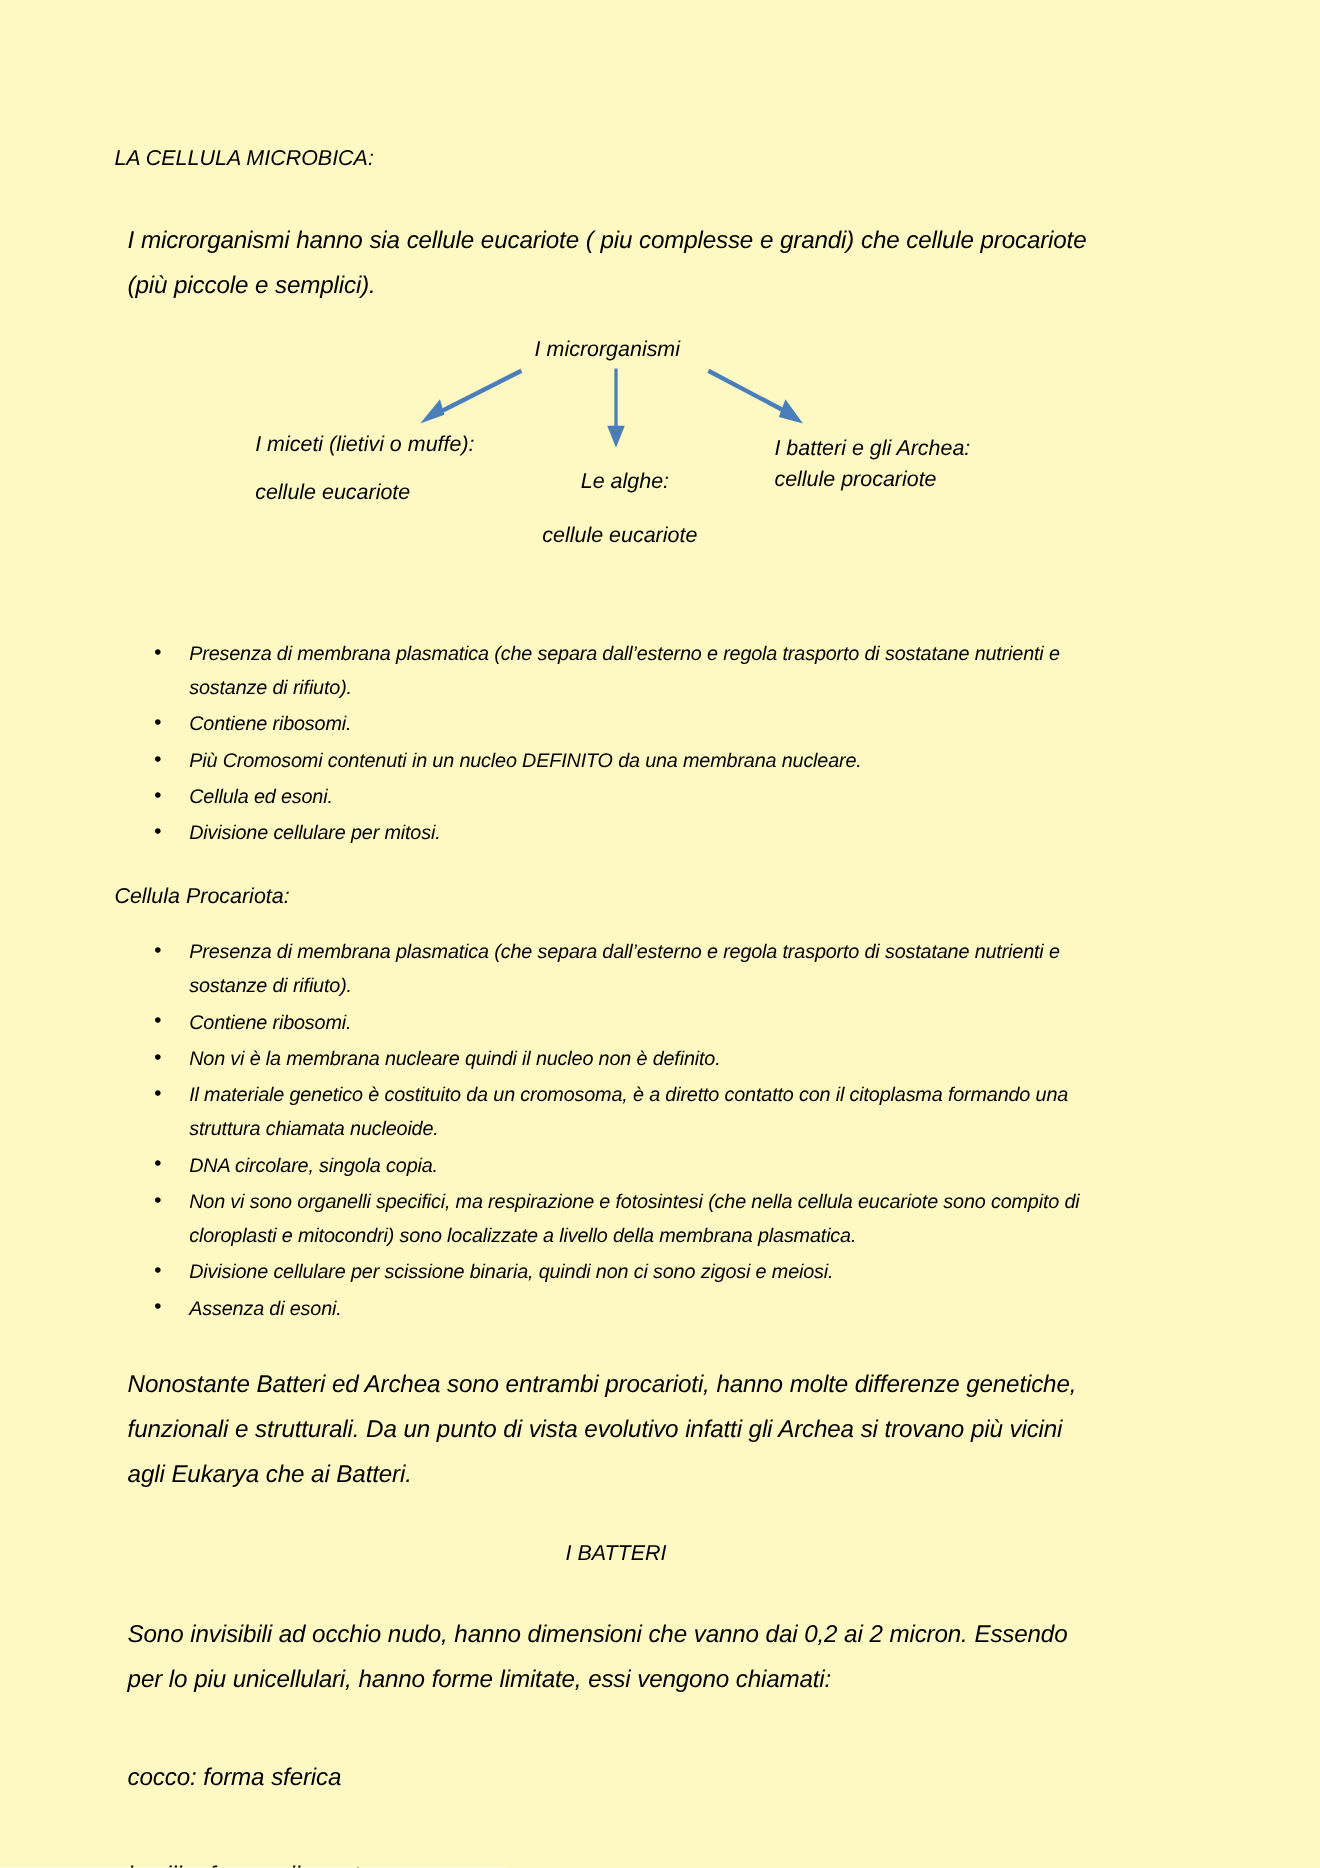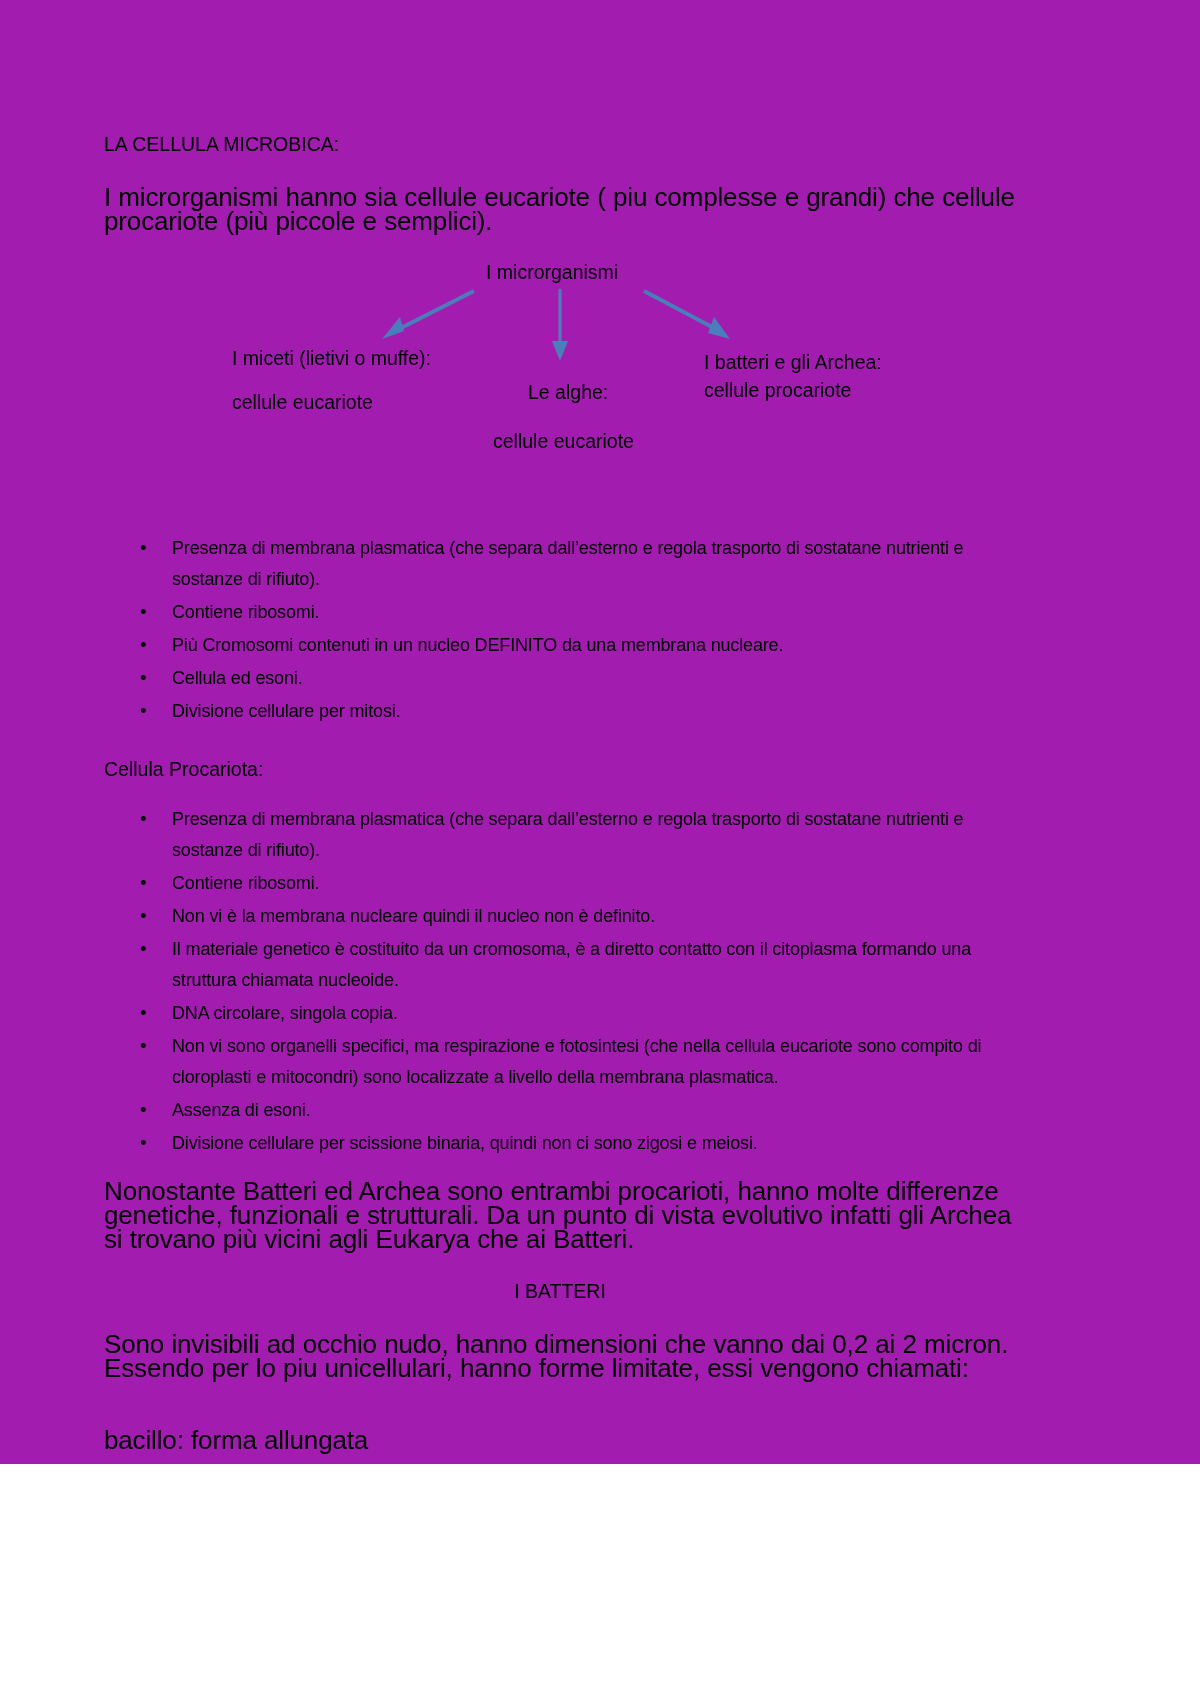--- a/index.html
+++ b/index.html
@@ -7,36 +7,37 @@
     padding: 0;
     background: #ffffff;
   }
   body {
     font-family: "Liberation Sans", sans-serif;
     color: #000000;
   }
   #page {
     position: relative;
     width: 1200px;
-    height: 1464px;
-    background: #a21caf;
+    height: 1698px;
+    background: #fef9c3;
     overflow: hidden;
+    font-style: italic;
   }
   .content {
     position: absolute;
     left: 104px;
     top: 0;
     width: 912px;
   }
 
   
   .para {
-    font-size: 26px;
-    line-height: 24px;
-    margin: 0;
+    font-size: 22px;
+    line-height: 41px;
+    margin: 12px;
     letter-spacing: -0.15px;
     word-spacing: 0.2px;
   }
 
   .spacer-title { height: 128px; }
   .gap-18 { height: 18px; }
   .gap-24 { height: 24px; }
   .gap-36 { height: 36px; }
 
   .heading {
@@ -159,37 +160,38 @@
 
     <div class="gap-18"></div>
 
     <ul class="bullets">
       <li>Presenza di membrana plasmatica (che separa dall’esterno e regola trasporto di sostatane nutrienti e sostanze di rifiuto).</li>
       <li>Contiene ribosomi.</li>
       <li>Non vi è la membrana nucleare quindi il nucleo non è definito.</li>
       <li>Il materiale genetico è costituito da un cromosoma, è a diretto contatto con il citoplasma formando una struttura chiamata nucleoide.</li>
       <li>DNA circolare, singola copia.</li>
       <li>Non vi sono organelli specifici, ma respirazione e fotosintesi (che nella cellula eucariote sono compito di cloroplasti e mitocondri) sono localizzate a livello della membrana plasmatica.</li>
+      <li>Divisione cellulare per scissione binaria, quindi non ci sono zigosi e meiosi.</li>
       <li>Assenza di esoni.</li>
-      <li>Divisione cellulare per scissione binaria, quindi non ci sono zigosi e meiosi.</li>
     </ul>
 
     <div class="gap-18"></div>
 
     <p class="para">Nonostante Batteri ed Archea sono entrambi procarioti, hanno molte differenze genetiche, funzionali e strutturali. Da un punto di vista evolutivo infatti gli Archea si trovano più vicini agli Eukarya che ai Batteri.</p>
 
     <div class="gap-24"></div>
 
     <p class="heading centered">I BATTERI</p>
 
     <div class="gap-24"></div>
 
     <p class="para">Sono invisibili ad occhio nudo, hanno dimensioni che vanno dai 0,2 ai 2 micron. Essendo per lo piu unicellulari, hanno forme limitate, essi vengono chiamati:</p>
 
     <div class="gap-24"></div>
 
+    <p class="para">cocco: forma sferica</p>
 
     <div class="gap-24"></div>
 
     <p class="para">bacillo: forma allungata</p>
 
   </div>
 </div>
 
 </body></html>

